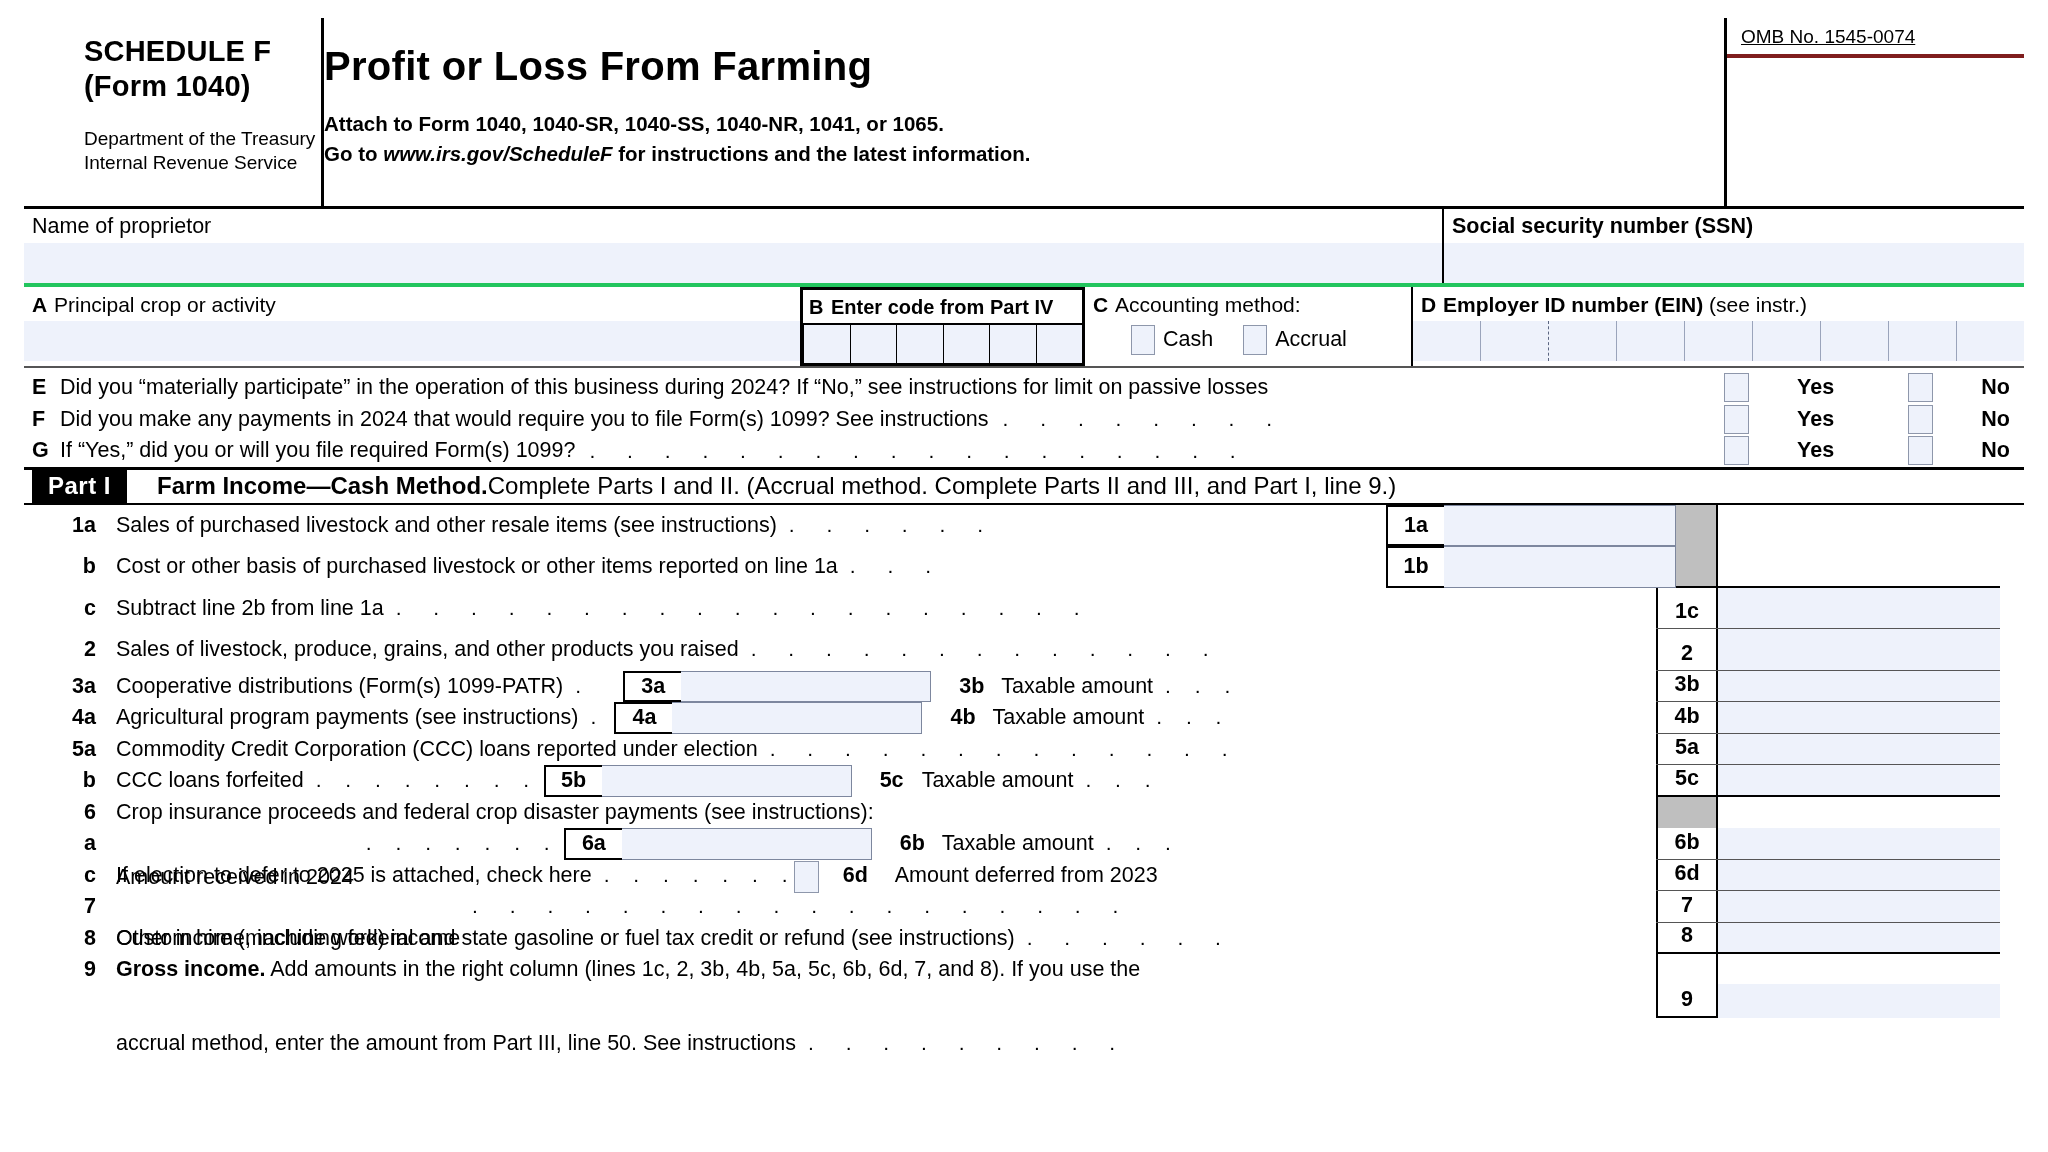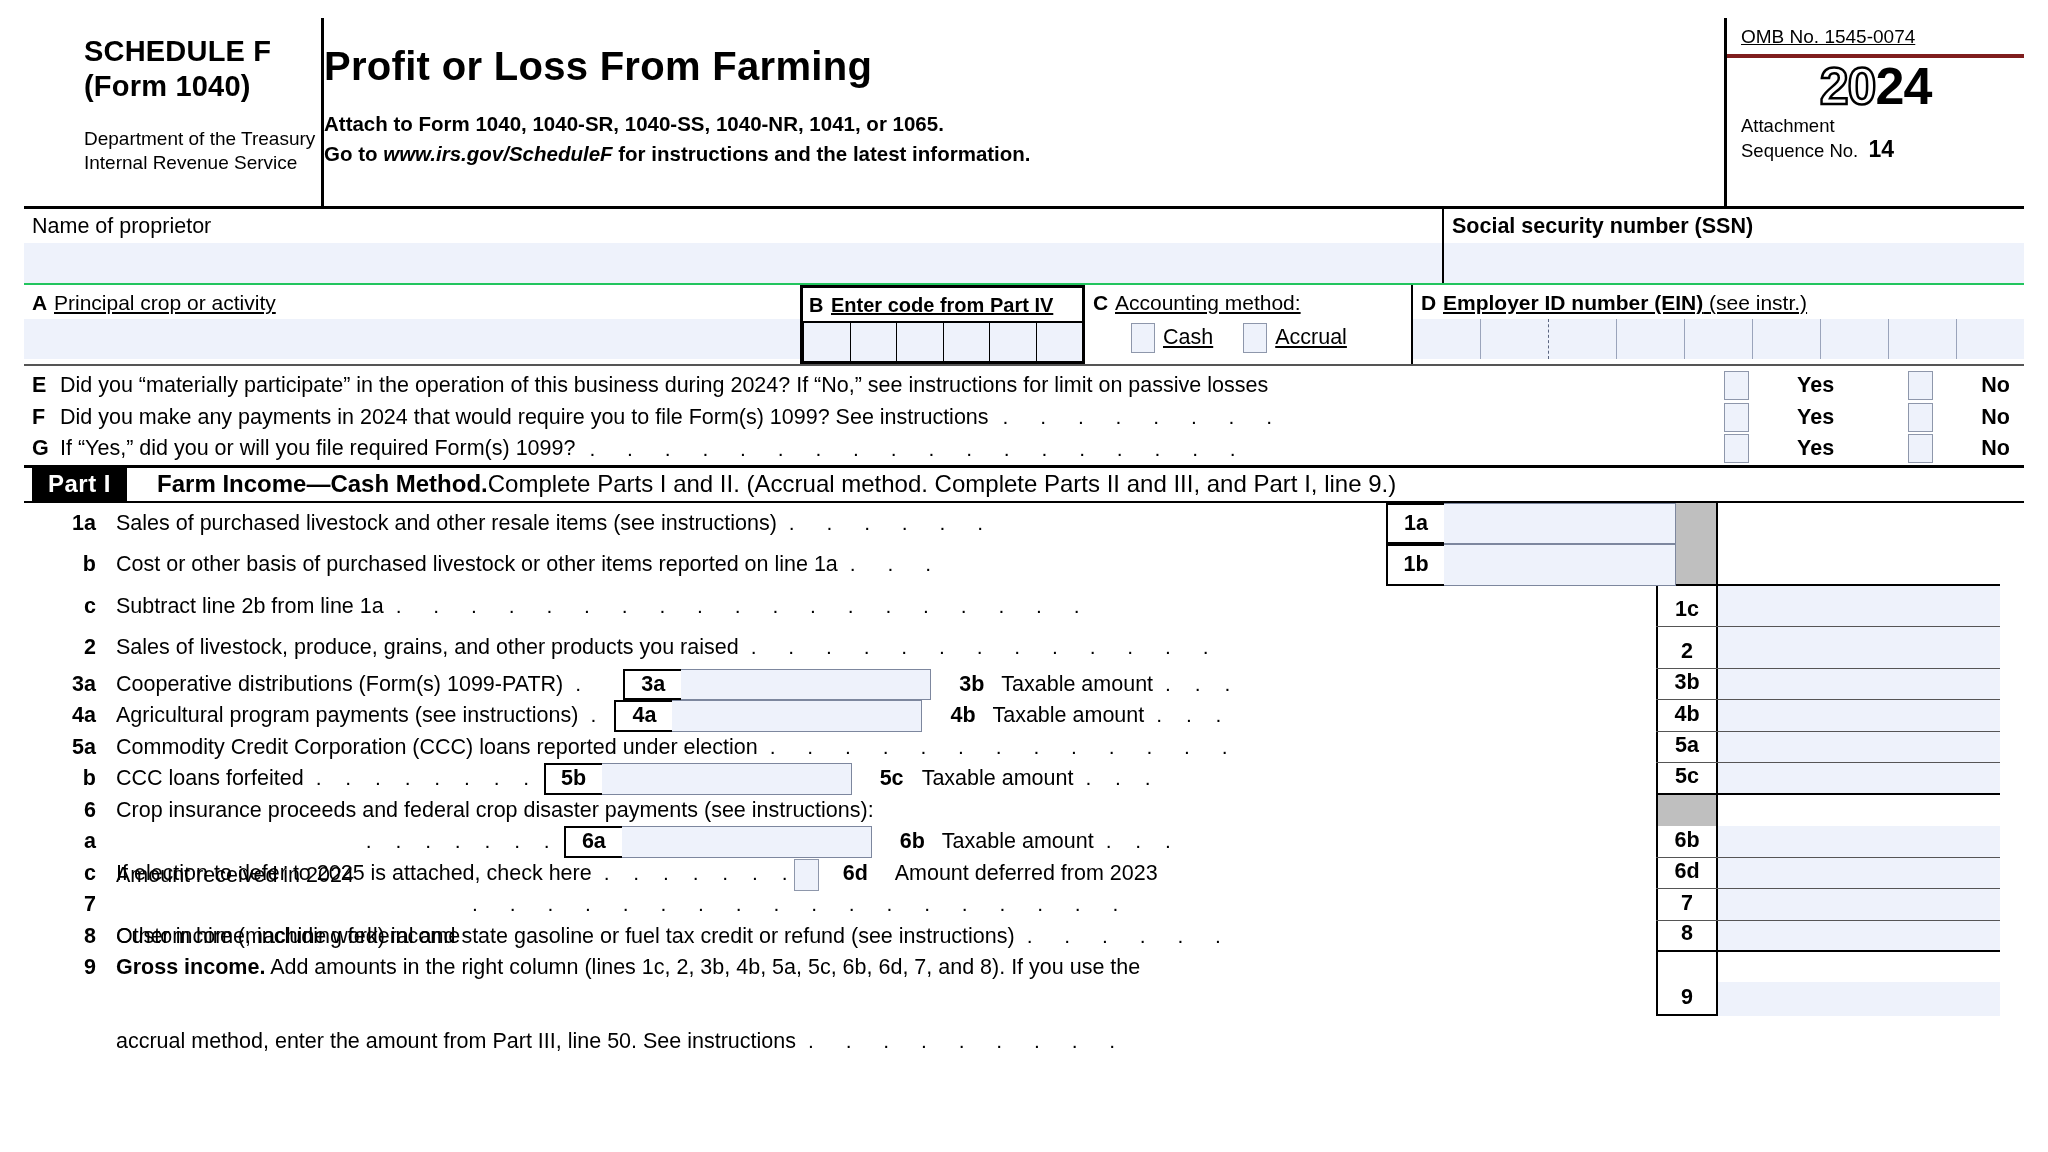--- a/index.html
+++ b/index.html
@@ -38,21 +38,21 @@
 
   
   .namerow { display: flex; width: 2000px; }
   .name-cell { width: 1420px; border-right: 2px solid #000; }
   .ssn-cell  { flex: 1; }
   .cell-label { font-size: 21.5px; padding: 5px 0 4px 8px; }
   .cell-label.b { font-weight: bold; }
   .cell-input { height: 40px; background: #eef2fb; }
 
   
-  .abcd { display: flex; width: 2000px; border-top: 2px solid #22c55e; text-decoration: underline; }
+  .abcd { display: flex; width: 2000px; border-top: 4px solid #22c55e; }
   .cell-a { width: 776px; border-right: 0; }
   .cell-b { width: 285px; border: 3px solid #000; position: relative; }
   .cell-c { width: 328px; border-right: 2px solid #000; }
   .cell-d { flex: 1; }
   .lbl-letter { font-weight: bold; display: inline-block; min-width: 22px; }
   .abcd .cell-label { font-size: 21px; padding: 6px 0 4px 8px; white-space: nowrap; }
   .cell-b .cell-label { font-weight: bold; font-size: 20px; padding-left: 6px; }
   .boxes { display: flex; height: 40px; background: #eef2fb; }
   .boxes .bx { flex: 1; border-left: 1.5px solid #9aa4bb; }
   .boxes .bx:first-child { border-left: 0; }
@@ -146,27 +146,20 @@
       <div class="hdr-sub">
         <div>Attach to Form 1040, 1040-SR, 1040-SS, 1040-NR, 1041, or 1065.</div>
         <div>
           <span>Go to </span><i>www.irs.gov/ScheduleF</i><span> for instructions and the latest information.</span>
         </div>
       </div>
     </div>
 
     <div class="hdr-right">
       <div class="omb">OMB No. 1545-0074</div>
-      <div class="yearwrap">
-        <div class="year"><span class="hollow">20</span><span>24</span></div>
-        <div class="attach">
-          <div>Attachment</div>
-          <div><span>Sequence No.</span>&nbsp;&nbsp;<b>14</b></div>
-        </div>
-      </div>
     </div>
   </div>
 
   <div class="rule-thick"></div>
 
   <div class="namerow">
     <div class="name-cell">
       <div class="cell-label">Name of proprietor</div>
       <div class="cell-input"></div>
     </div>

